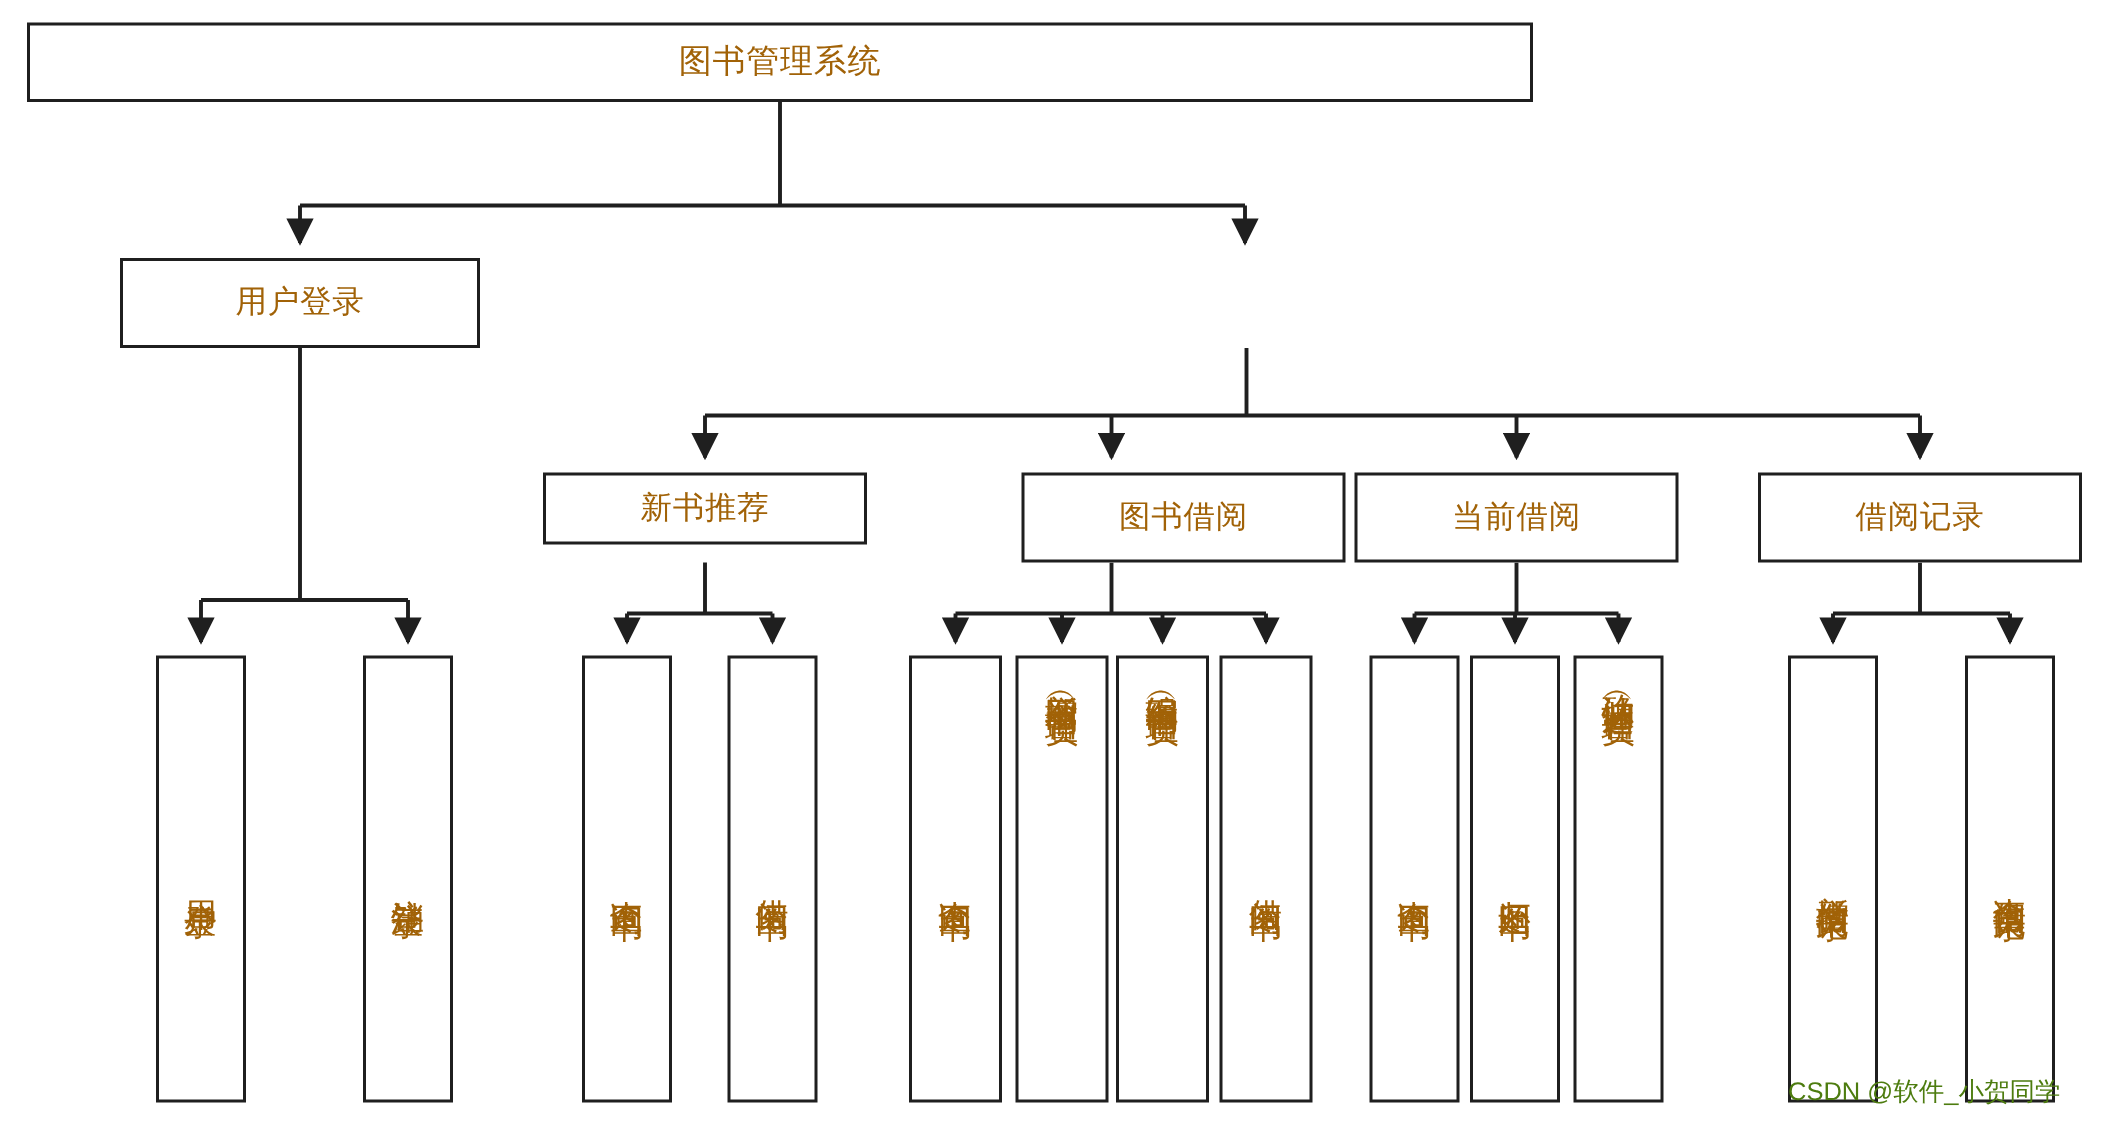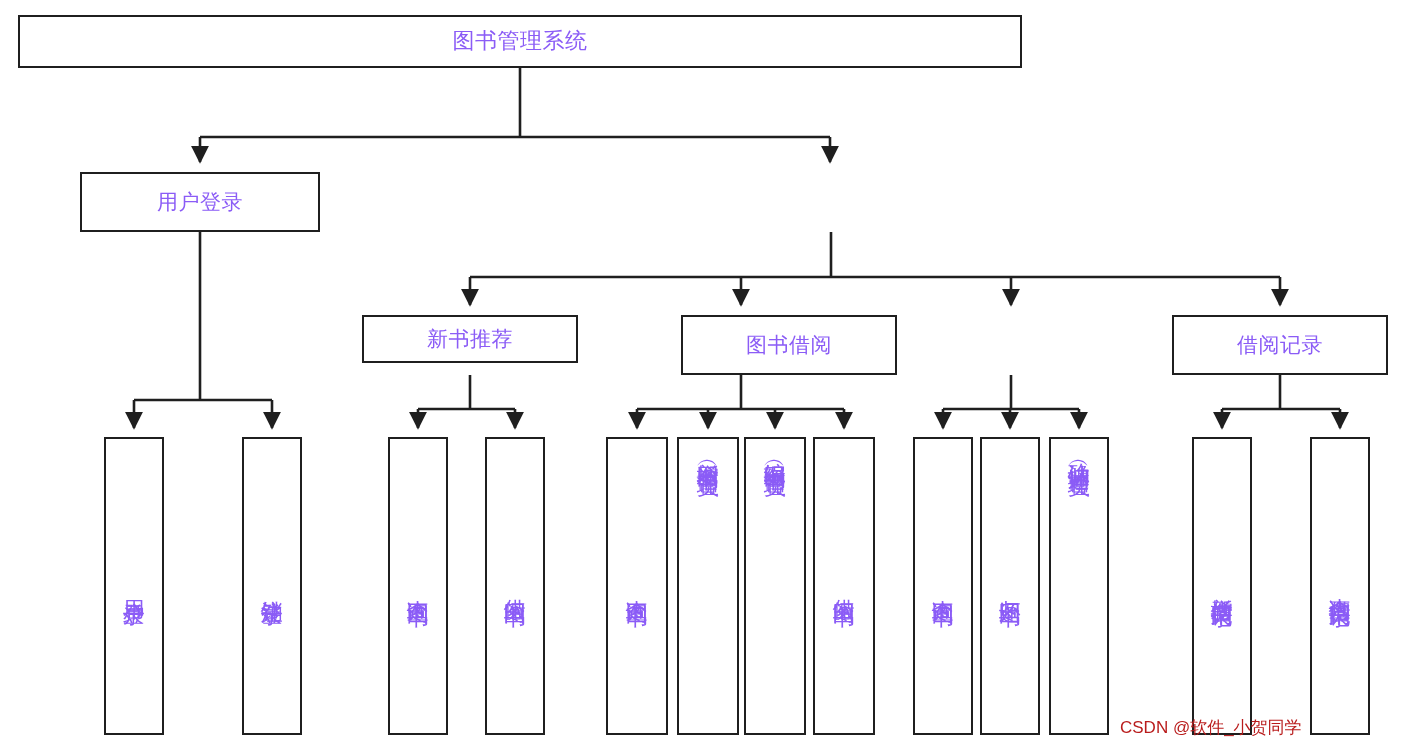--- a/index.html
+++ b/index.html
@@ -27,21 +27,21 @@
     pointer-events: none;
   }
   .node {
     position: absolute;
     box-sizing: border-box;
     border: 2px solid #1f1f1f;
     background: #ffffff;
     display: flex;
     align-items: center;
     justify-content: center;
-    color: #8b5cf6;
+    color: #a16207;
   }
   .node .label {
     display: block;
     text-align: center;
     line-height: 1.22;
     letter-spacing: 0.5px;
   }
   
   .node.horiz .label {
     writing-mode: horizontal-tb;
@@ -133,20 +133,23 @@
   <div class="node horiz" id="node-l2-0" style="left: 80px; top: 172px; width: 240px; height: 60px;">
     <span class="label">用户登录</span>
   </div>
 
   <div class="node horiz" id="node-l3-0" style="left: 362px; top: 315px; width: 216px; height: 48px;">
     <span class="label">新书推荐</span>
   </div>
   <div class="node horiz" id="node-l3-1" style="left: 633px; top: 315px; width: 216px; height: 60px; margin-left: 48px;">
     <span class="label">图书借阅</span>
   </div>
+  <div class="node horiz" id="node-l3-2" style="left: 903px; top: 315px; width: 216px; height: 60px;">
+    <span class="label">当前借阅</span>
+  </div>
   <div class="node horiz" id="node-l3-3" style="left: 1172px; top: 315px; width: 216px; height: 60px;">
     <span class="label">借阅记录</span>
   </div>
 
   <div class="node vert" id="node-leaf-0" style="left: 104px; top: 437px; width: 60px; height: 298px;">
     <span class="label">用户登录</span>
   </div>
   <div class="node vert" id="node-leaf-1" style="left: 242px; top: 437px; width: 60px; height: 298px;">
     <span class="label">注销登录</span>
   </div>
@@ -177,15 +180,15 @@
   <div class="node vert top" id="node-leaf-10" style="left: 1049px; top: 437px; width: 60px; height: 298px;">
     <span class="label">确认归还（管理员）</span>
   </div>
   <div class="node vert" id="node-leaf-11" style="left: 1192px; top: 437px; width: 60px; height: 298px;">
     <span class="label">新增借阅记录</span>
   </div>
   <div class="node vert" id="node-leaf-12" style="left: 1310px; top: 437px; width: 60px; height: 298px;">
     <span class="label">查询借阅记录</span>
   </div>
 
-  <div class="watermark" id="watermark" style="left: 1120px; top: 716px; color: #b91c1c;">CSDN @软件_小贺同学</div>
+  <div class="watermark" id="watermark" style="left: 1192px; top: 716px; color: #4d7c0f;">CSDN @软件_小贺同学</div>
 
 </div>
 
 </body></html>

